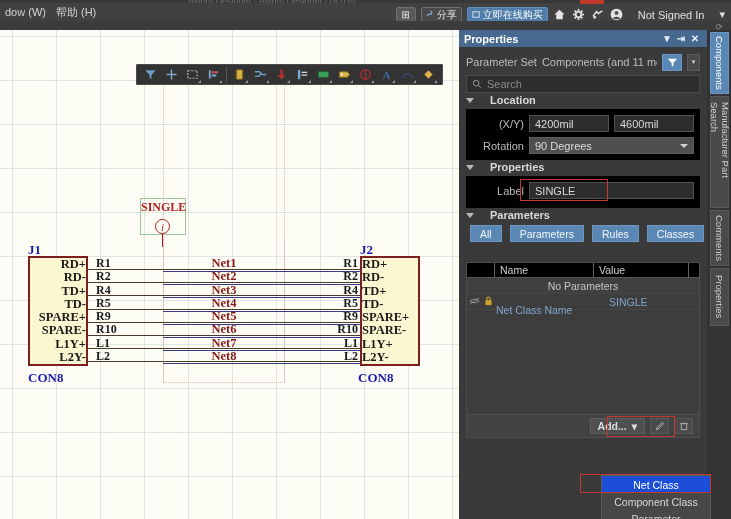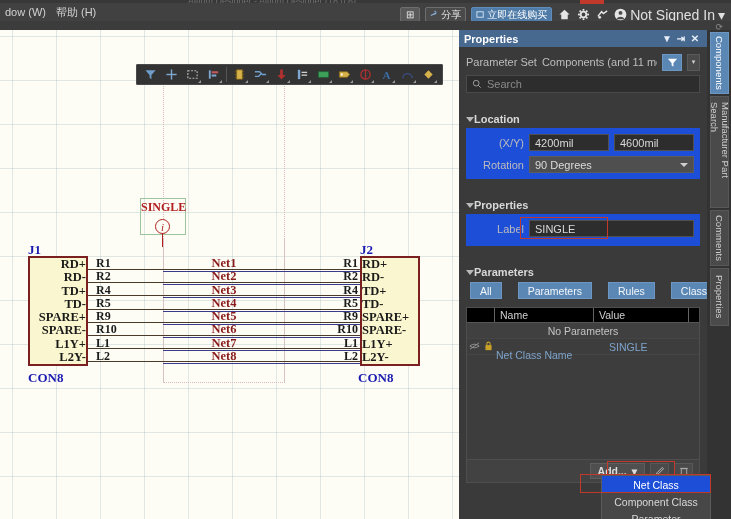--- a/index.html
+++ b/index.html
@@ -40,22 +40,22 @@
     justify-content: center; gap: 2px; padding: 0 4px;
     font-size: 10px; color: #e8e8e8;
   }
   .tr-btn.share { background: #4a4a4a; }
   .tr-btn.buy { background: #4f7ca8; border-color: #5f8cb8; color: #fff; }
   .tr-ico {
     width: 14px; height: 15px; display: flex; align-items: center;
     justify-content: center; color: #e0e0e0; font-size: 12px;
   }
   .tr-user {
-    display: flex; align-items: center; gap: 3px;
-    font-size: 14px; color: #e0e0e0; white-space: nowrap;
+    display: flex; align-items: center; gap: 15px;
+    font-size: 11px; color: #e0e0e0; white-space: nowrap;
   }
   .redcorner {
     position: absolute; right: 0; top: 0; width: 24px; height: 4px;
     background: #c0392b;
   }
 
   
   .strip2 {
     position: absolute; left: 0; top: 21px; width: 731px; height: 9px;
     background: #3c3c3c;
@@ -220,31 +220,31 @@
   }
 
   .searchbox {
     margin: 3px 2px 0 2px; height: 18px; background: #2d2d2d;
     border: 1px solid #4a4a4a;
     display: flex; align-items: center; gap: 5px; padding: 0 5px;
   }
   .searchbox .ph { font-size: 11px; color: #8a8a8a; }
 
   .section-title {
-    margin: 20px 2px 3px 2px;
+    margin: 1px 2px 3px 2px;
     font-size: 11px; font-weight: bold; color: #d8d8d8;
-    display: flex; align-items: center; gap: 0;
+    display: flex; align-items: center; gap: 16px;
   }
   .section-title .tri {
     width: 0; height: 0;
     border-left: 4px solid transparent; border-right: 4px solid transparent;
     border-top: 5px solid #b9b9b9;
   }
   .group {
-    background: #1d4ed8; padding: 5px 6px; margin: 0 2px;
+    background: #000000; padding: 5px 6px; margin: 0 2px;
   }
   .frow {
     display: flex; align-items: center; height: 19px; gap: 5px;
     margin-bottom: 3px;
   }
   .frow:last-child { margin-bottom: 0; }
   .frow .flabel {
     width: 52px; text-align: right; font-size: 11px; color: #bcbcbc;
     white-space: nowrap;
   }
@@ -267,21 +267,21 @@
   }
   .swatch {
     width: 20px; height: 17px; border: 1px solid #888;
   }
   .redbox-outline {
     position: absolute; border: 1.5px solid #c0392b; pointer-events: none;
   }
 
   
   .tabs {
-    display: flex; gap: 16px; margin: 4px 2px 8px 6px;
+    display: flex; gap: 8px; margin: 4px 2px 20px 6px;
   }
   .tab {
     height: 17px; background: #5b87b5; border: 1px solid #6d97c2;
     display: flex; align-items: center; justify-content: center;
     padding: 0 9px; font-size: 10.5px; color: #f2f6fa;
   }
 
   .table {
     margin: 0 2px; background: #3d3d3d; border: 1px solid #4e4e4e;
   }

